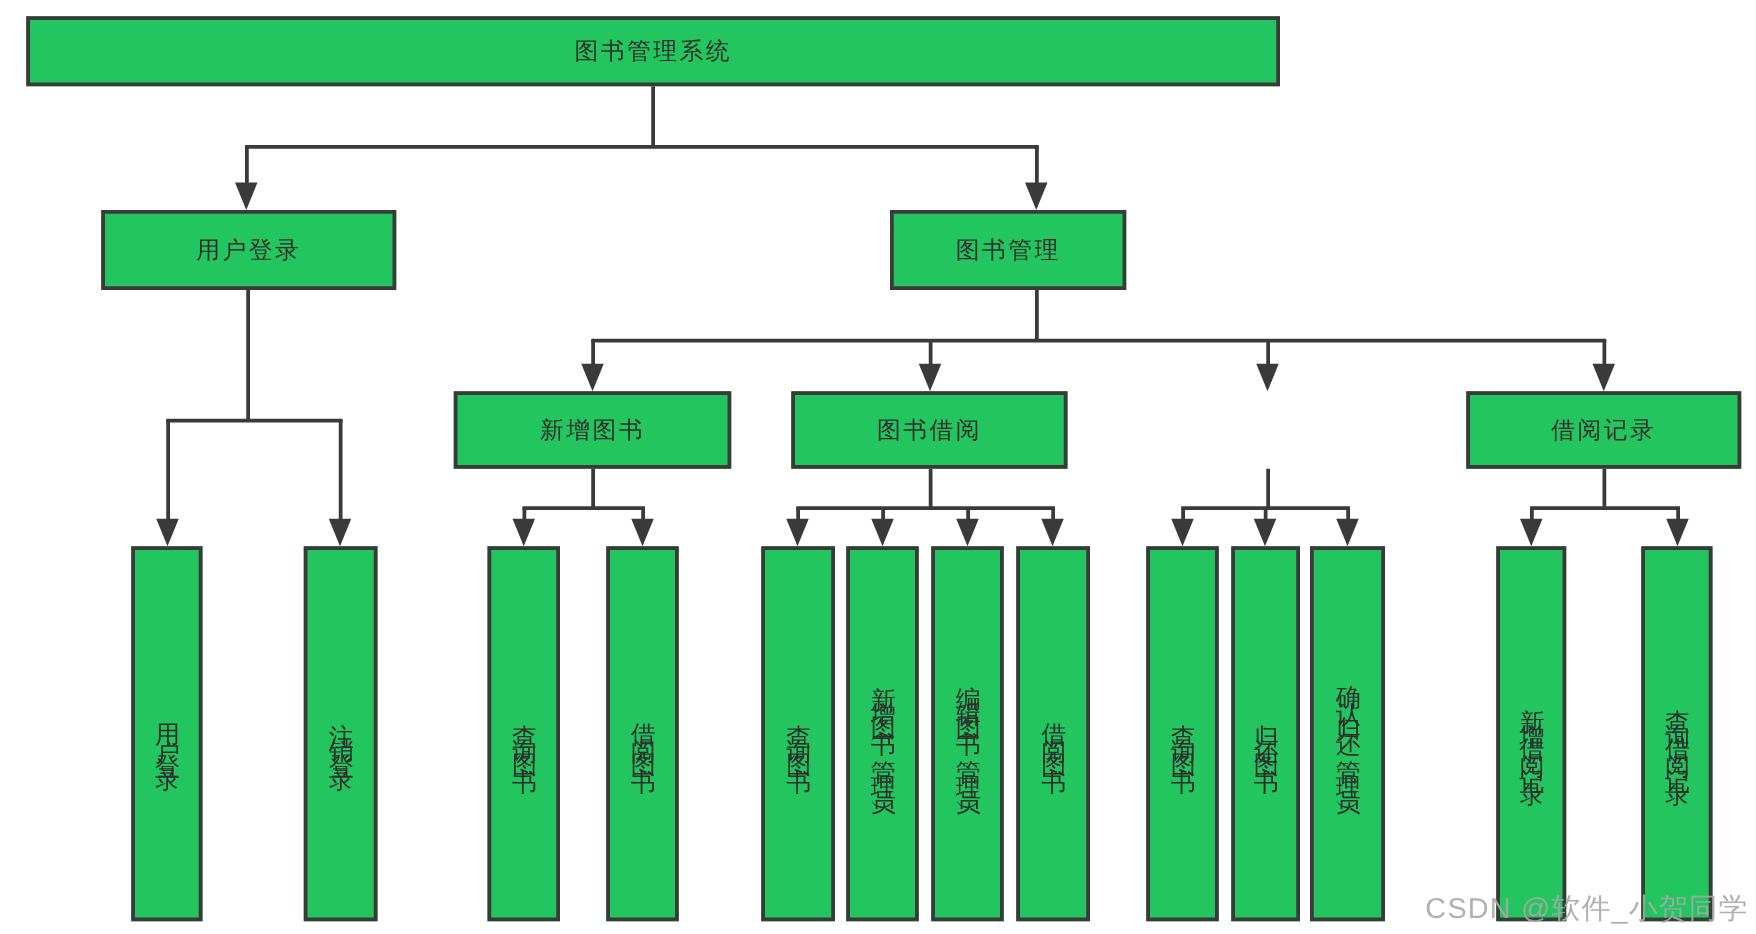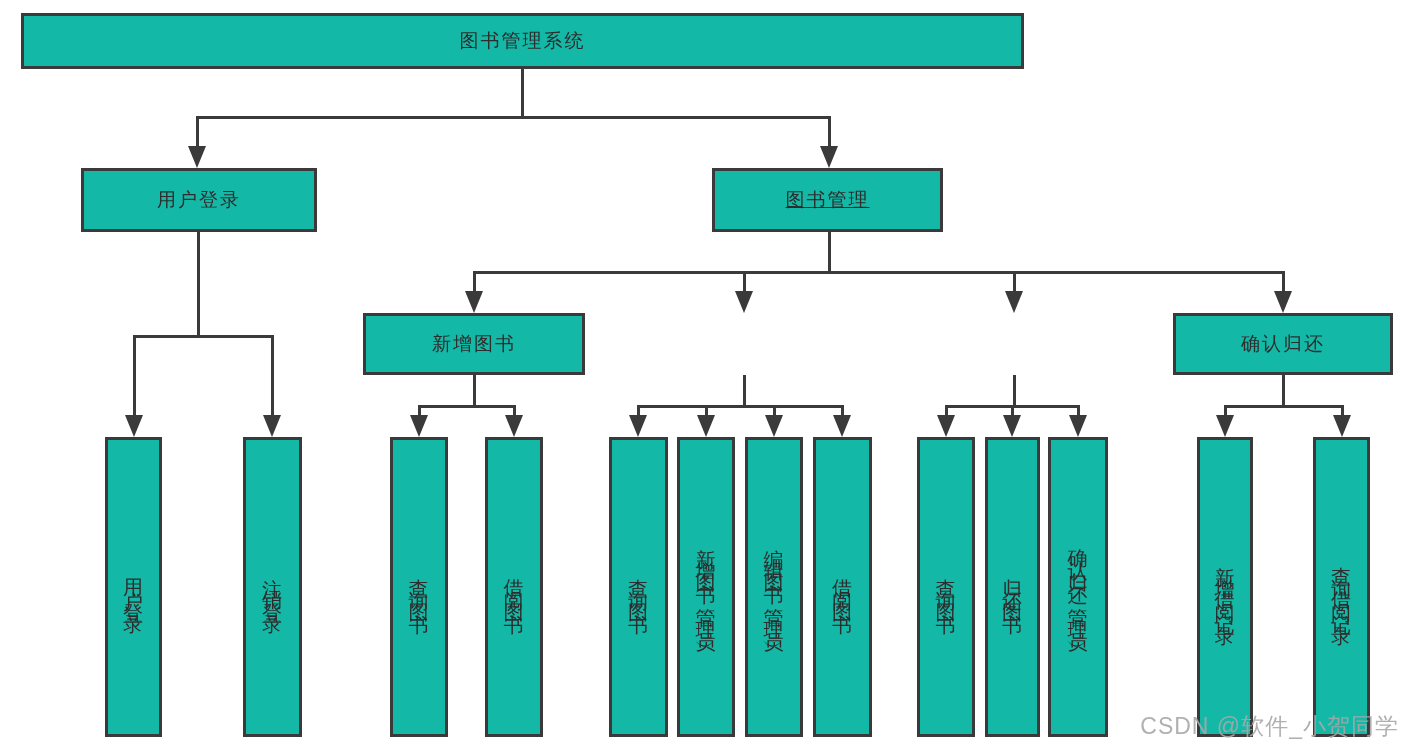--- a/index.html
+++ b/index.html
@@ -6,21 +6,21 @@
   #canvas{
     position:relative;
     width:1405px;height:747px;
     background:#ffffff;
     overflow:hidden;
     font-family:"Liberation Sans",sans-serif;
   }
   .node{
     position:absolute;
     box-sizing:border-box;
-    background:#14b8a6;
+    background:#22c55e;
     border:3px solid var(--line,#3a3a3a);
     display:flex;
     align-items:center;
     justify-content:center;
     color:var(--text,#2d2d2d);
     z-index:2;
   }
   .hnode span{
     font-size:19px;
     letter-spacing:2px;
@@ -62,28 +62,31 @@
 <body>
 
 <div id="canvas" style="--line: #3a3a3a; --text: #2d2d2d; --watermark: #a8a8a8;">
   <span id="watermark">CSDN @软件_小贺同学</span>
 <div class="node hnode" style="left: 21px; top: 13px; width: 1003px; height: 56px;">
       <span>图书管理系统</span>
     </div>
     <div class="node hnode" style="left: 81px; top: 168px; width: 236px; height: 64px;">
       <span>用户登录</span>
     </div>
-    <div class="node hnode" style="left: 712px; top: 168px; width: 231px; height: 64px; text-decoration: underline;">
+    <div class="node hnode" style="left: 712px; top: 168px; width: 189px; height: 64px;">
       <span>图书管理</span>
     </div>
     <div class="node hnode" style="left: 363px; top: 313px; width: 222px; height: 62px;">
       <span>新增图书</span>
     </div>
+    <div class="node hnode" style="left: 633px; top: 313px; width: 221px; height: 62px;">
+      <span>图书借阅</span>
+    </div>
     <div class="node hnode" style="left: 1173px; top: 313px; width: 220px; height: 62px;">
-      <span>确认归还</span>
+      <span>借阅记录</span>
     </div>
     <div class="node vnode" style="left: 105px; top: 437px; width: 57px; height: 300px;">
       <span>用户登录</span>
     </div>
     <div class="node vnode" style="left: 243px; top: 437px; width: 59px; height: 300px;">
       <span>注销登录</span>
     </div>
     <div class="node vnode" style="left: 390px; top: 437px; width: 58px; height: 300px;">
       <span>查询图书</span>
     </div>

